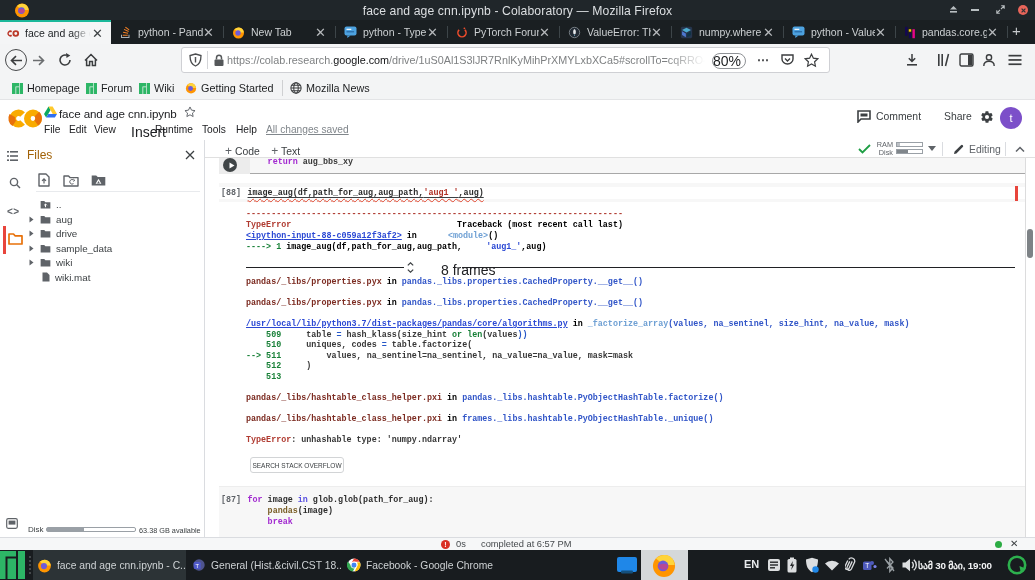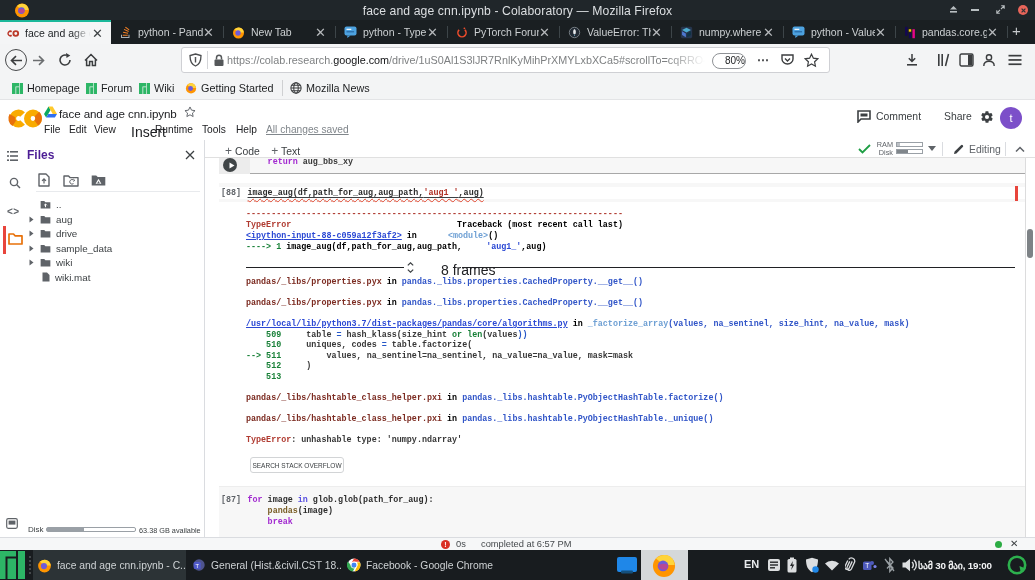--- a/index.html
+++ b/index.html
@@ -204,21 +204,21 @@
       <circle cx="6.5" cy="5" r="0.9" fill="#4a4c4e"></circle>
       <rect x="5.8" y="6" width="1.4" height="3.5" fill="#4a4c4e"></rect>
     </svg>
   <div class="abs" style="left:207px;top:7px;width:1px;height:18px;background:#d4d5d8;"></div>
   <svg class="abs" style="left:213px;top:9.5px;" width="12" height="13" viewBox="0 0 12 13">
       <rect x="1.5" y="5.5" width="9" height="6.5" rx="1" fill="#55585a"></rect>
       <path d="M3.5 5.5 V3.8 A2.5 2.6 0 0 1 8.5 3.8 V5.5" stroke="#55585a" stroke-width="1.5" fill="none"></path>
     </svg>
   <div class="abs" style="left:227px;top:10px;font-size:10.8px;color:#7e8082;white-space:nowrap;width:478px;overflow:hidden;-webkit-mask-image:linear-gradient(90deg,#000 92%,transparent);mask-image:linear-gradient(90deg,#000 92%,transparent);">https://colab.research.<span style="color:#111214;">google.com</span>/drive/1uS0Al1S3lJR7RnlKyMihPrXMYLxbXCa5#scrollTo=cqRRO4</div>
 
-  <div class="abs" style="left:712px;top:8.5px;width:34px;height:16px;border:1px solid #8f9296;border-radius:8px;font-size:10px;color:#1b1d1f;text-align:right;line-height:14.5px;">80%</div>
+  <div class="abs" style="left:712px;top:8.5px;width:34px;height:16px;border:1px solid #8f9296;border-radius:8px;font-size:14px;color:#1b1d1f;text-align:left;line-height:14.5px;">80%</div>
 
   <div class="abs" style="left:757px;top:9px;font-size:12px;letter-spacing:1px;color:#3b3d3f;font-weight:700;">⋯</div>
 
   <svg class="abs" style="left:781px;top:10px;" width="13" height="12" viewBox="0 0 13 12">
       <path d="M1 1 H12 V5 A5.5 5 0 0 1 1 5 Z" stroke="#3b3d3f" stroke-width="1.4" fill="none"></path>
       <path d="M4 4.5 L6.5 7 L9 4.5" stroke="#3b3d3f" stroke-width="1.4" fill="none"></path>
     </svg>
 
   <svg class="abs" style="left:804px;top:8.5px;" width="15" height="15" viewBox="0 0 15 15">
       <path d="M7.5 1.2 L9.4 5.2 L13.8 5.8 L10.6 8.8 L11.4 13.2 L7.5 11 L3.6 13.2 L4.4 8.8 L1.2 5.8 L5.6 5.2 Z" stroke="#3b3d3f" stroke-width="1.2" fill="none"></path>
@@ -364,21 +364,21 @@
   <svg class="abs" style="left:7px;top:11px;" width="11" height="10" viewBox="0 0 11 10">
       <g fill="#5f6368">
         <rect x="0" y="0" width="2" height="1.6"></rect>
         <rect x="3" y="0" width="8" height="1.6"></rect>
         <rect x="0" y="4.2" width="2" height="1.6"></rect>
         <rect x="3" y="4.2" width="8" height="1.6"></rect>
         <rect x="0" y="8.4" width="2" height="1.6"></rect>
         <rect x="3" y="8.4" width="8" height="1.6"></rect>
       </g>
     </svg>
-  <div class="abs" style="left:27px;top:8px;font-size:12px;font-weight:700;color:#4c1d95;">Files</div>
+  <div class="abs" style="left:27px;top:8px;font-size:12px;font-weight:400;color:#a16207;">Files</div>
   <svg class="abs" style="left:185px;top:10px;" width="10" height="10" viewBox="0 0 10 10">
       <path d="M1 1 L9 9 M9 1 L1 9" stroke="#3c4043" stroke-width="1.3"></path>
     </svg>
 
   <svg class="abs" style="left:9px;top:37px;" width="12" height="12" viewBox="0 0 12 12">
       <circle cx="5" cy="5" r="3.6" stroke="#5f6368" stroke-width="1.4" fill="none"></circle>
       <path d="M7.8 7.8 L11 11" stroke="#5f6368" stroke-width="1.4"></path>
     </svg>
   <div class="abs" style="left:7px;top:66px;font-size:10px;color:#5f6368;font-weight:700;letter-spacing:0.5px;">&lt;&gt;</div>
   <div class="abs" style="left:3px;top:86px;width:2.5px;height:28px;background:#e8453c;"></div>
@@ -493,21 +493,21 @@
   <div class="abs mono" style="left:40px;top:119px;"><span style="color:#7c2b21;">pandas/_libs/properties.pyx</span> in <span style="color:#3256c8;">pandas._libs.properties.CachedProperty.__get__()</span></div>
   <div class="abs mono" style="left:40px;top:140px;"><span style="color:#7c2b21;">pandas/_libs/properties.pyx</span> in <span style="color:#3256c8;">pandas._libs.properties.CachedProperty.__get__()</span></div>
   <div class="abs mono" style="left:40px;top:161px;"><span style="color:#2a48d4;text-decoration:underline;">/usr/local/lib/python3.7/dist-packages/pandas/core/algorithms.py</span> in <span style="color:#6fa0d4;">_factorize_array</span><span style="color:#3256c8;">(values, na_sentinel, size_hint, na_value, mask)</span></div>
   <div class="abs mono" style="left:40px;top:171.5px;color:#383838;"><span style="color:#188038;">    509</span>     table <span style="color:#2456c8;">=</span> hash_klass(size_hint <span style="color:#188038;">or len</span>(values<span style="color:#2456c8;">))</span></div>
   <div class="abs mono" style="left:40px;top:182px;color:#383838;"><span style="color:#188038;">    510</span>     uniques, codes <span style="color:#2456c8;">=</span> table.factorize(</div>
   <div class="abs mono" style="left:40px;top:192.5px;color:#383838;"><span style="color:#188038;">--&gt; 511</span>         values, na_sentinel=na_sentinel, na_value=na_value, mask=mask</div>
   <div class="abs mono" style="left:40px;top:203px;color:#383838;"><span style="color:#188038;">    512</span>     )</div>
   <div class="abs mono" style="left:40px;top:213.5px;color:#383838;"><span style="color:#188038;">    513</span></div>
 
   <div class="abs mono" style="left:40px;top:234.5px;"><span style="color:#7c2b21;">pandas/_libs/hashtable_class_helper.pxi</span> in <span style="color:#3256c8;">pandas._libs.hashtable.PyObjectHashTable.factorize()</span></div>
-  <div class="abs mono" style="left:40px;top:255.5px;"><span style="color:#7c2b21;">pandas/_libs/hashtable_class_helper.pxi</span> in <span style="color:#3256c8;">pandas._libs.hashtable.PyObjectHashTable._unique()</span></div>
+  <div class="abs mono" style="left:40px;top:255.5px;"><span style="color:#7c2b21;">pandas/_libs/hashtable_class_helper.pxi</span> in <span style="color:#3256c8;">frames._libs.hashtable.PyObjectHashTable._unique()</span></div>
   <div class="abs mono" style="left:40px;top:276.5px;color:#383838;"><span style="color:#b03b31;">TypeError</span>: unhashable type: 'numpy.ndarray'</div>
 
   <div class="abs" style="left:44px;top:299px;width:94px;height:16px;border:1px solid #d2d4d6;border-radius:3px;background:#fff;font-size:6.5px;color:#3c4043;text-align:center;line-height:15.5px;white-space:nowrap;overflow:hidden;">SEARCH STACK OVERFLOW</div>
 
   <div class="abs" style="left:12.5px;top:328px;width:806px;height:51px;background:#f7f7f7;border-top:1px solid #ededed;"></div>
   <div class="abs mono" style="left:15px;top:336.5px;color:#5f6368;">[87]</div>
   <div class="abs mono" style="left:41.5px;top:336.5px;color:#2d2d2d;"><span style="color:#a22ad0;">for</span> image <span style="color:#584fe0;">in</span> glob.glob(path_for_aug):</div>
   <div class="abs mono" style="left:41.5px;top:347.5px;color:#2d2d2d;">    <span style="color:#795E26;">pandas</span>(image)</div>
   <div class="abs mono" style="left:41.5px;top:358.5px;color:#2d2d2d;">    <span style="color:#a22ad0;">break</span></div>
 </div>

